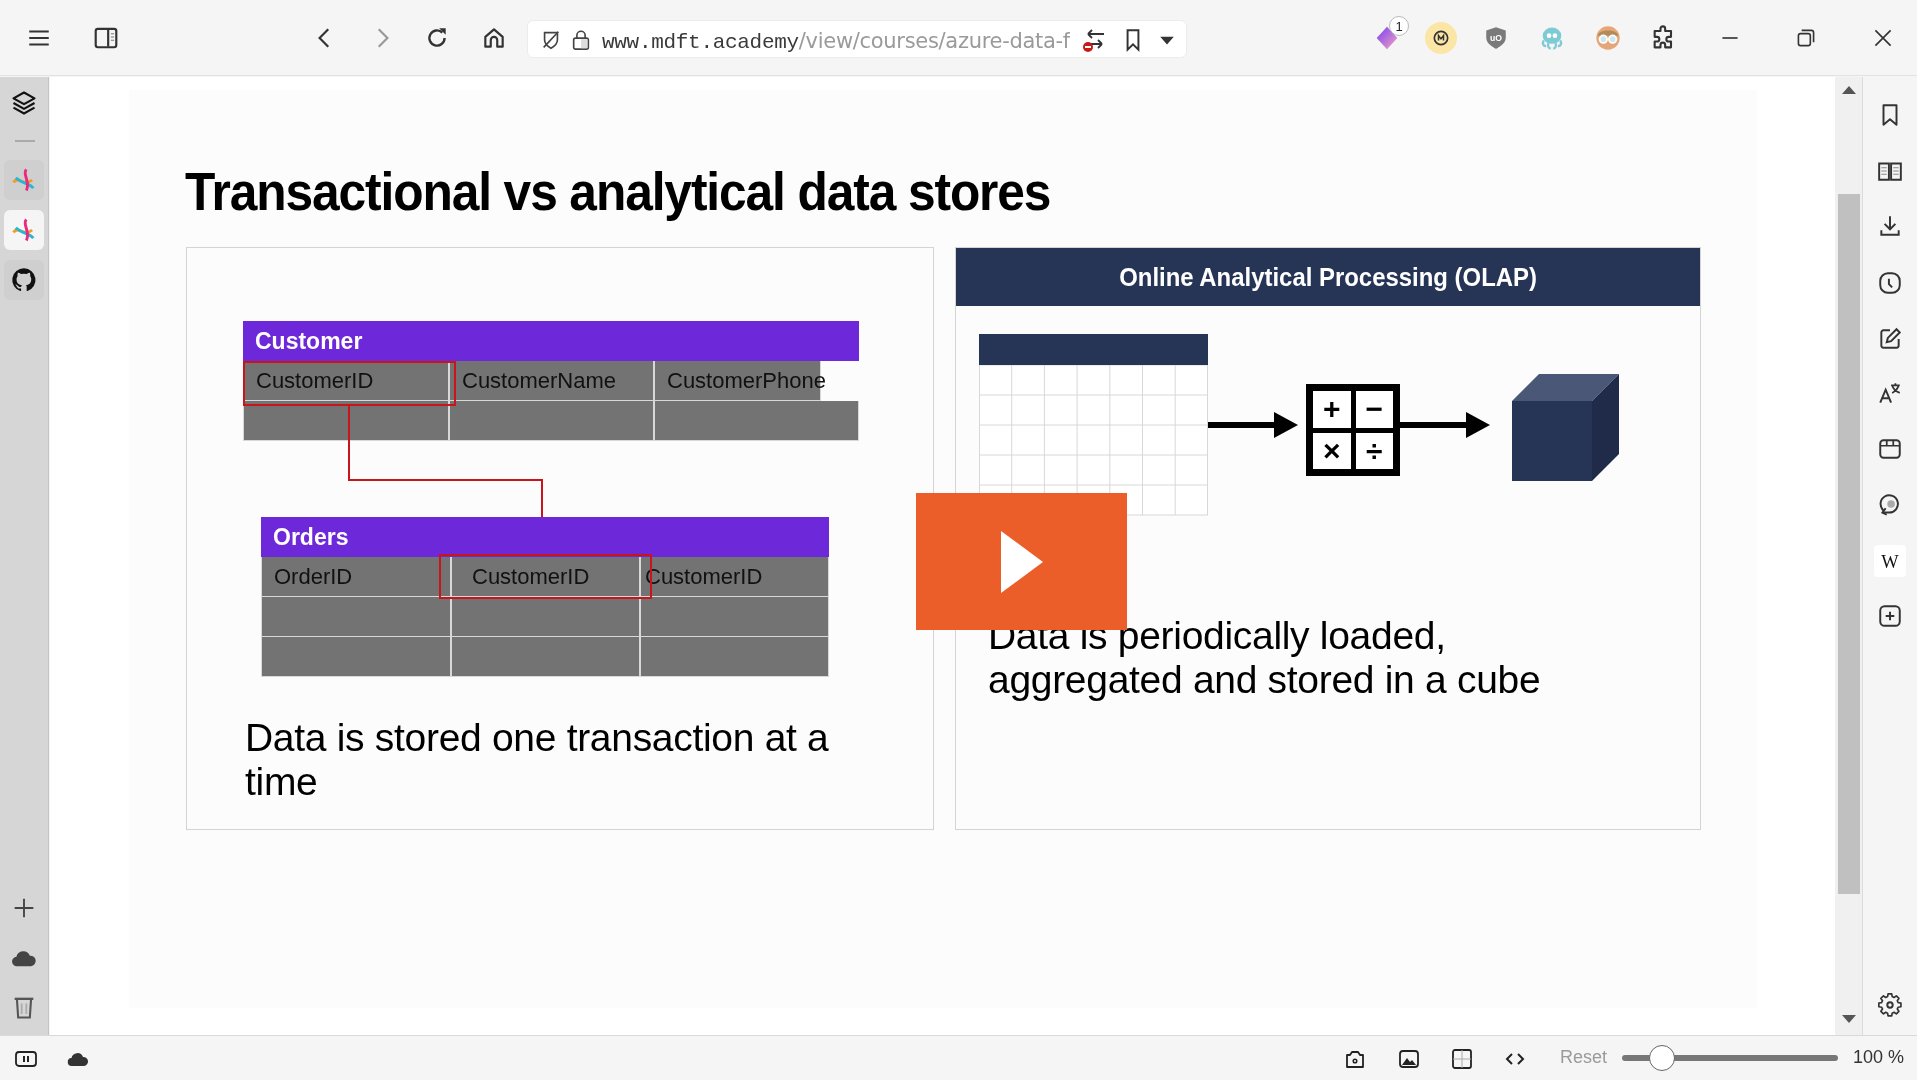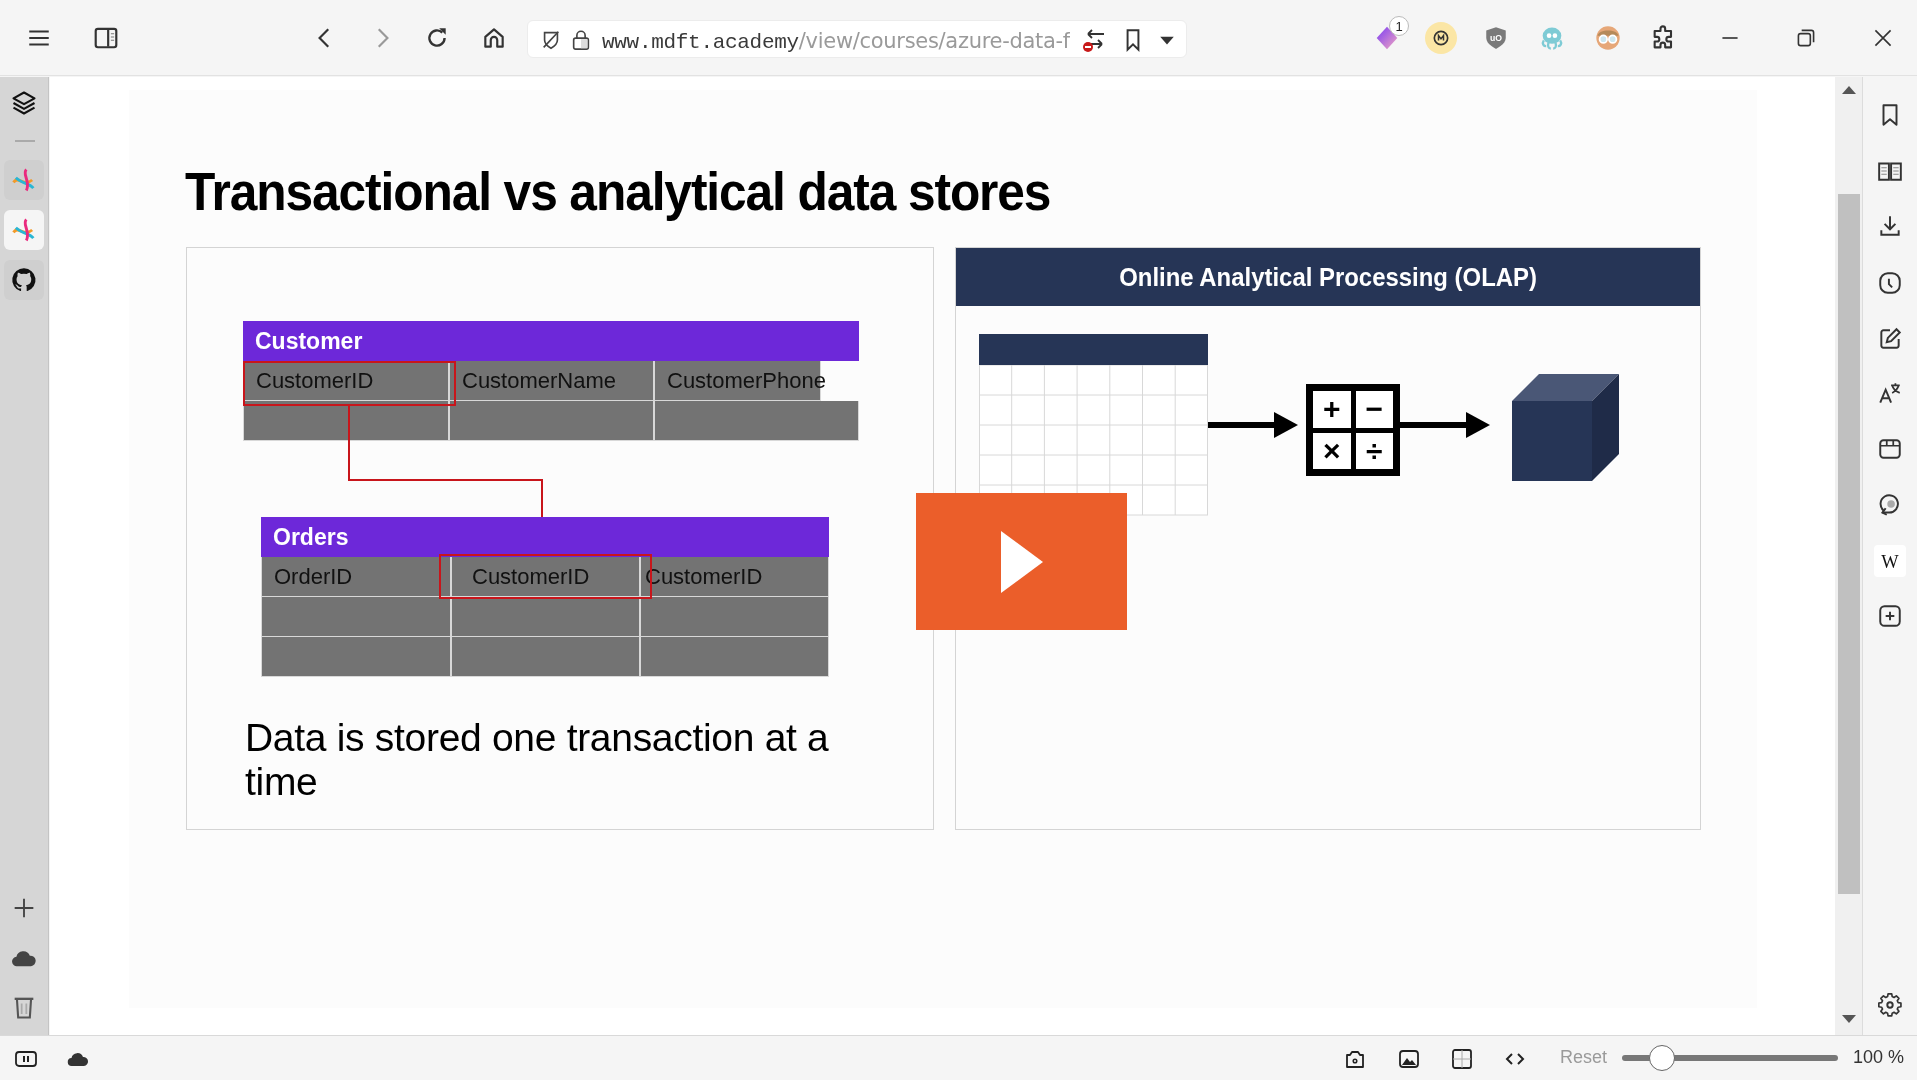--- a/index.html
+++ b/index.html
@@ -331,20 +331,21 @@
           <rect x="0" y="12" width="70" height="6" fill="#000"></rect>
           <path d="M66 2l24 13-24 13z" fill="#000"></path>
         </svg>
 
       <svg class="abs" style="left:556px;top:126px" width="108" height="108" viewBox="0 0 108 108">
         <path d="M0 27L27 0h80L80 27z" fill="#4a5776"></path>
         <path d="M80 27L107 0v80L80 107z" fill="#1f2b48"></path>
         <rect x="0" y="27" width="80" height="80" fill="#263556"></rect>
       </svg>
 
+      <div class="desc" style="left:32px;top:366px;width:640px">Data is periodically loaded, aggregated and stored in a cube</div>
     </div>
 
     <div id="play">
       <svg width="46" height="62" viewBox="0 0 46 62">
           <path d="M2 0l42 31L2 62z" fill="#fff"></path>
         </svg>
     </div>
   </div>
 </div>
 

